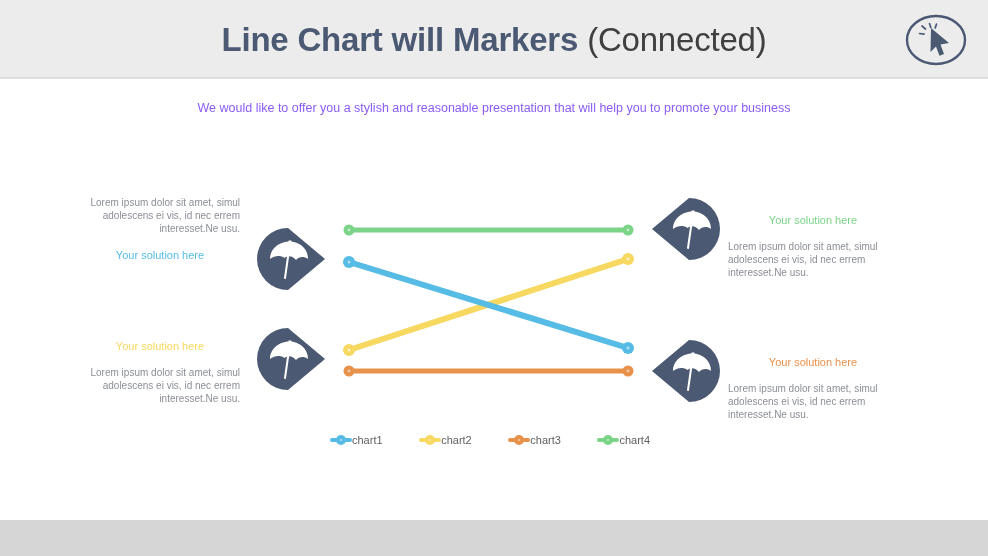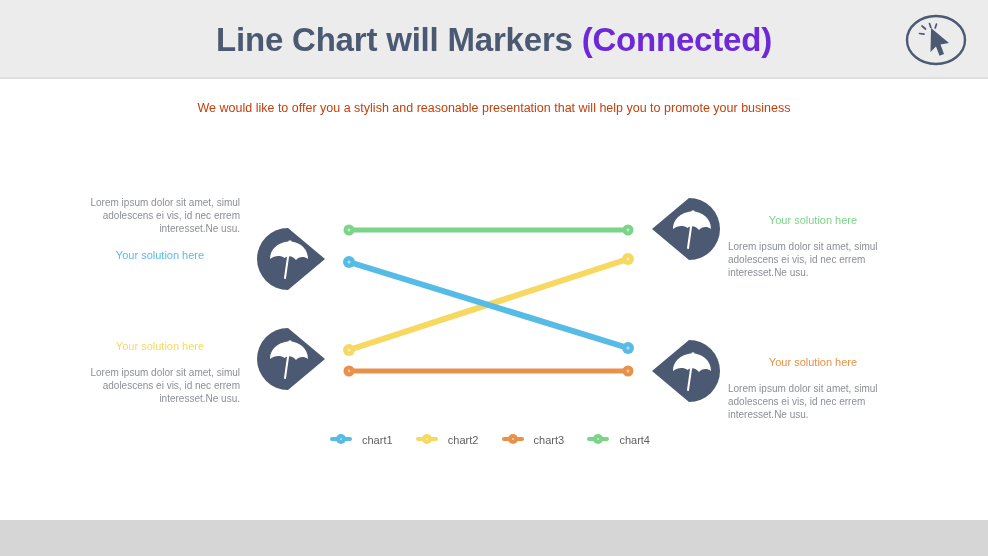--- a/index.html
+++ b/index.html
@@ -32,39 +32,39 @@
     width: 988px;
     height: 79px;
     line-height: 79px;
     text-align: center;
     font-size: 33px;
     color: #4b5a72;
     letter-spacing: -0.2px;
     white-space: nowrap;
   }
   .header-title .t-bold { font-weight: bold; }
-  .header-title .t-light { font-weight: bold; color: #6d28d9; }
+  .header-title .t-light { font-weight: normal; color: #404040; }
 
   .logo {
     position: absolute;
     right: 18px;
     top: 12px;
     width: 68px;
     height: 56px;
   }
 
   
   .subtitle {
     position: absolute;
     left: 0;
     top: 101px;
     width: 988px;
     text-align: center;
     font-size: 12.5px;
-    color: #c2410c;
+    color: #8b5cf6;
   }
 
   
   .plot {
     position: absolute;
     left: 330px;
     top: 205px;
     width: 320px;
     height: 190px;
   }
@@ -75,21 +75,22 @@
     left: 330px;
     top: 430px;
     width: 320px;
     height: 20px;
     display: flex;
     justify-content: space-between;
     align-items: center;
   }
   .legend-item {
     display: flex;
-    gap: 10px;
+    align-items: center;
+    gap: 0;
   }
   .legend-swatch {
     position: relative;
     width: 22px;
     height: 10px;
     display: inline-block;
   }
   .legend-swatch .lbar {
     position: absolute;
     left: 0; top: 3px;

